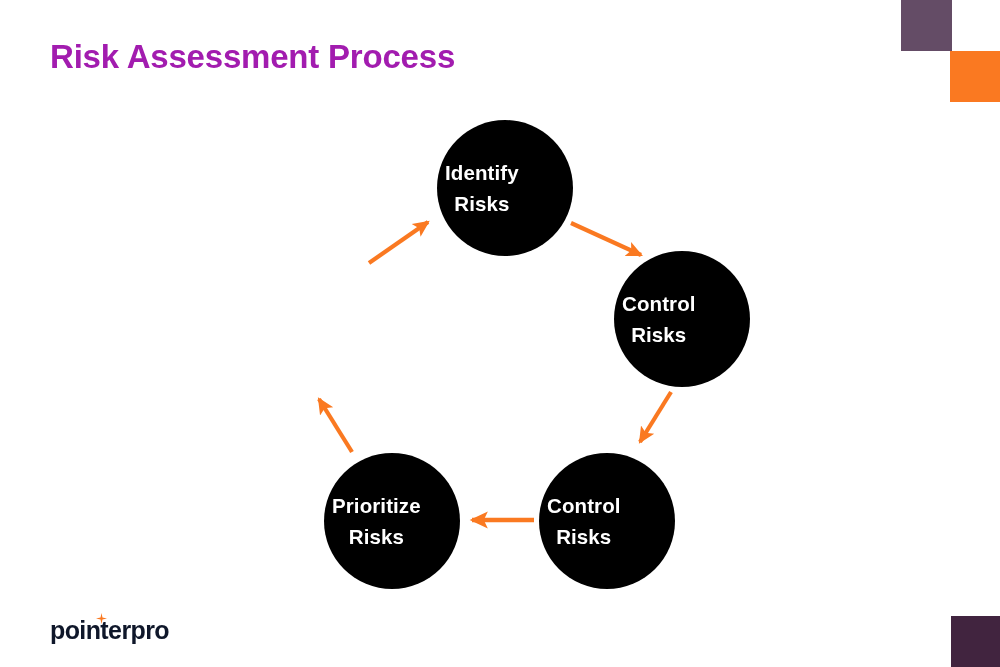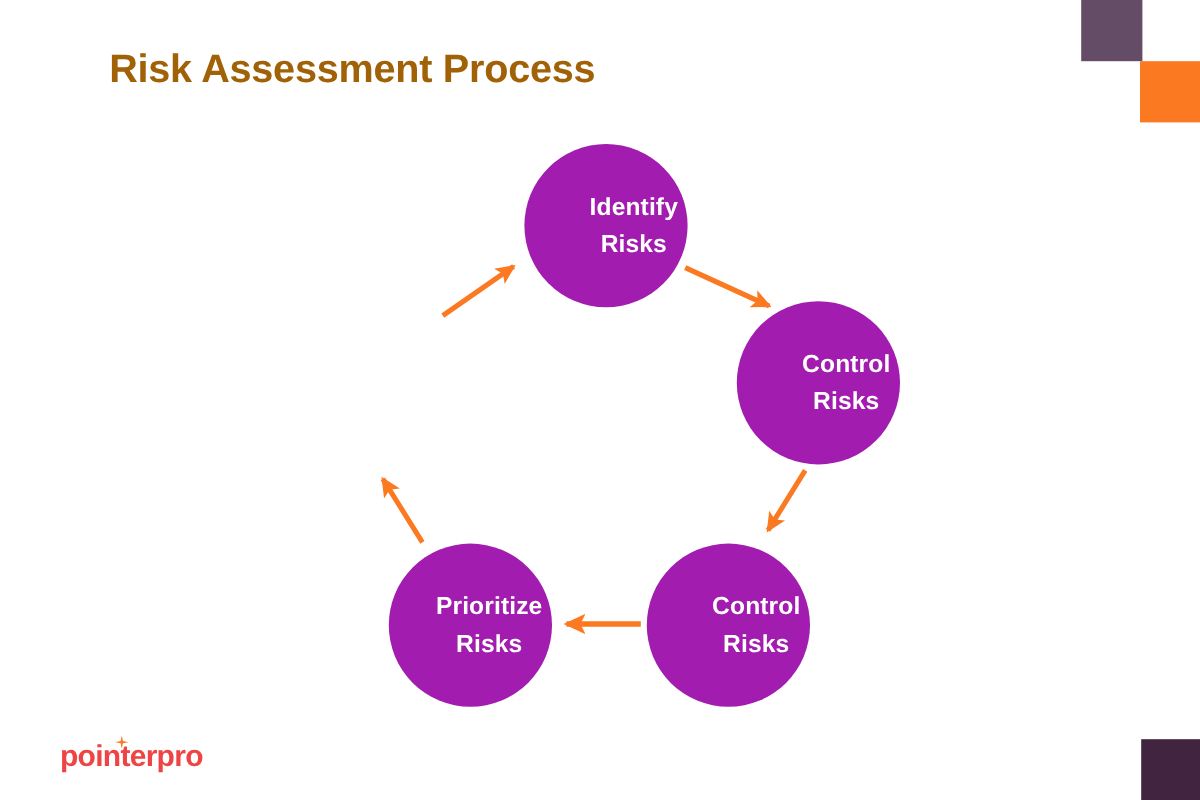--- a/index.html
+++ b/index.html
@@ -50,24 +50,23 @@
     background: #41243F;
   }
 
   
   #page-title {
     position: absolute;
     left: 50px;
     top: 38px;
     font-size: 33px;
     font-weight: bold;
-    color: #a16207;
+    color: #a21caf;
     letter-spacing: -0.2px;
     white-space: nowrap;
-    margin-left: 41px;
   }
 
   
   #diagram {
     position: absolute;
     left: 0;
     top: 0;
     width: 1000px;
     height: 667px;
   }
@@ -78,24 +77,24 @@
     width: 1000px;
     height: 667px;
     pointer-events: none;
   }
 
   .node {
     position: absolute;
     width: 136px;
     height: 136px;
     border-radius: 50%;
-    background: #a21caf;
+    background: #000000;
     display: flex;
     align-items: center;
-    justify-content: flex-end;
+    justify-content: flex-start;
     text-align: center;
     box-sizing: border-box;
   }
   .node-label {
     color: #ffffff;
     font-size: 20.5px;
     font-weight: bold;
     line-height: 1.52;
     padding: 0 8px;
     letter-spacing: 0.1px;
@@ -114,21 +113,21 @@
     top: 613px;
     height: 34px;
     width: 130px;
   }
   #logo-text {
     position: absolute;
     left: 0;
     top: 5px;
     font-size: 25px;
     font-weight: bold;
-    color: #ef4444;
+    color: #0f172a;
     letter-spacing: -0.6px;
     line-height: 1;
   }
   #logo-sparkle {
     position: absolute;
     left: 46px;
     top: 0px;
     width: 11px;
     height: 11px;
   }

